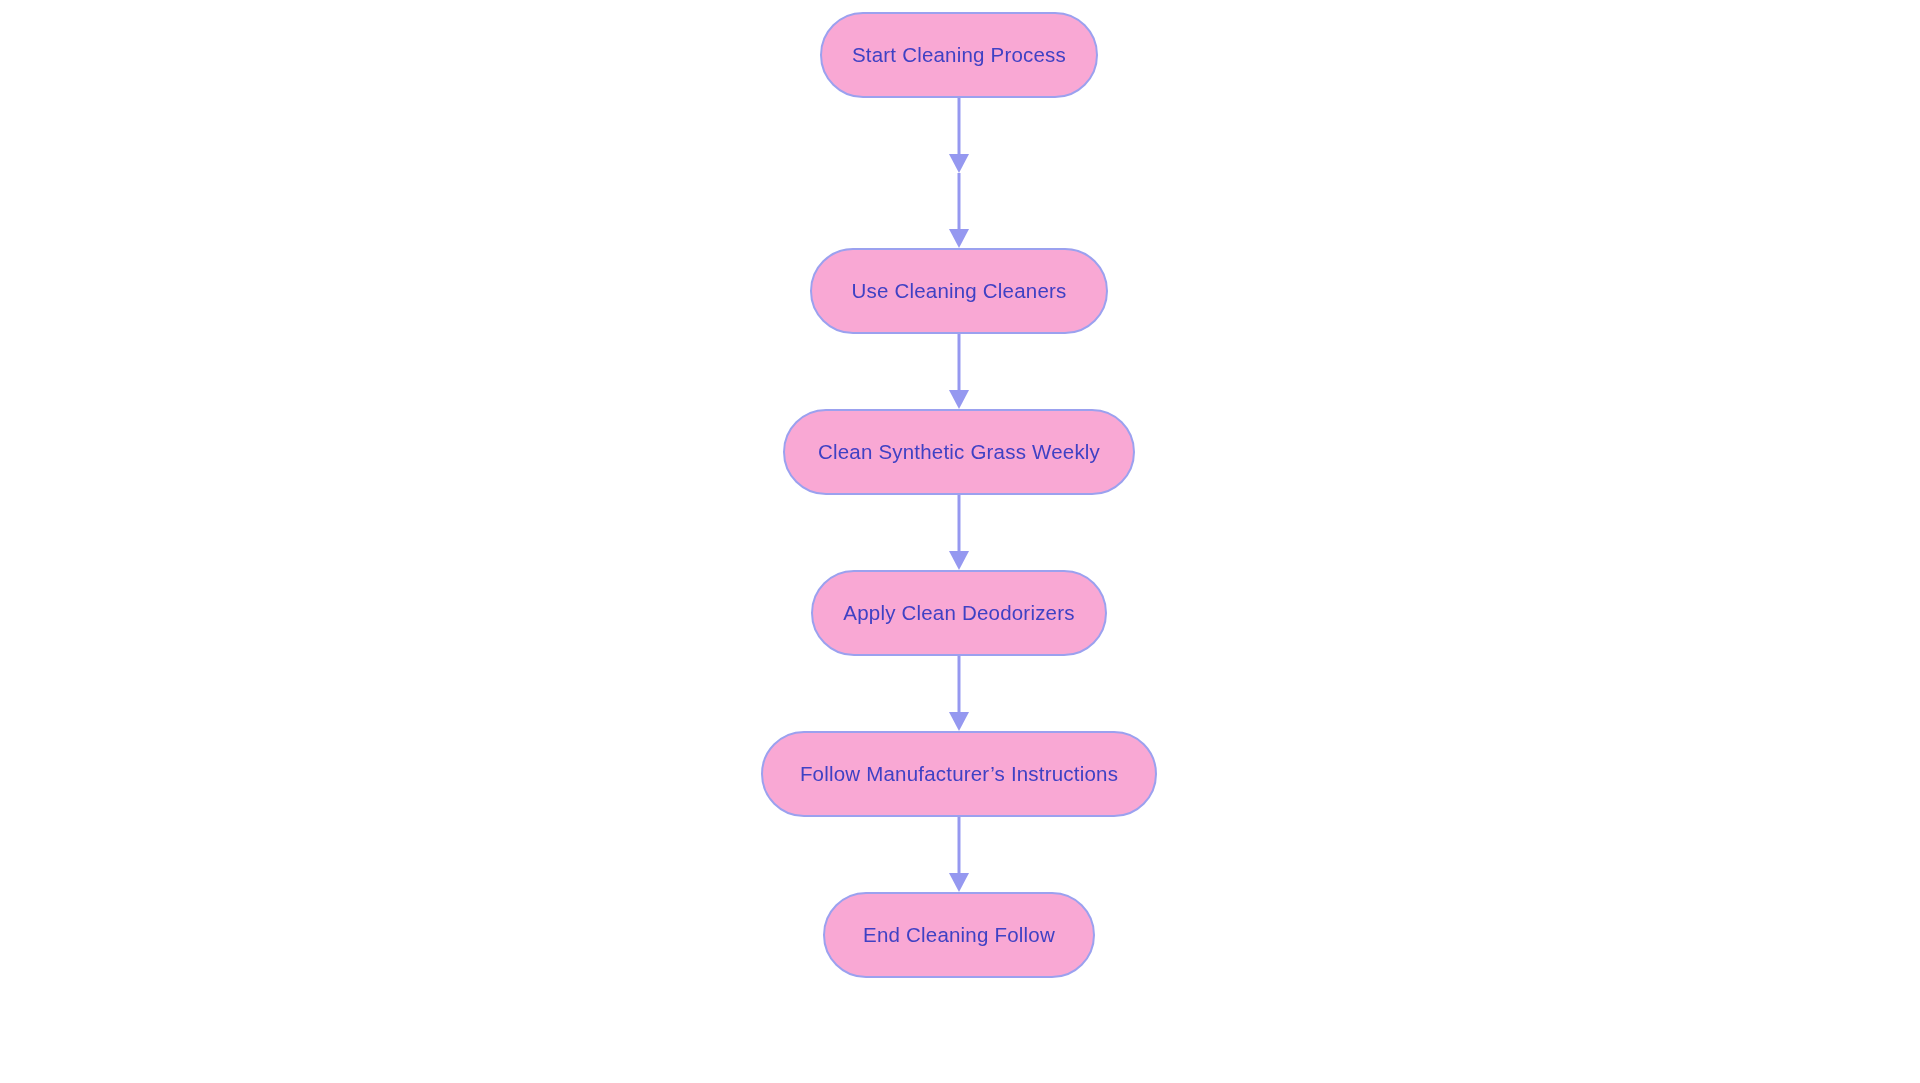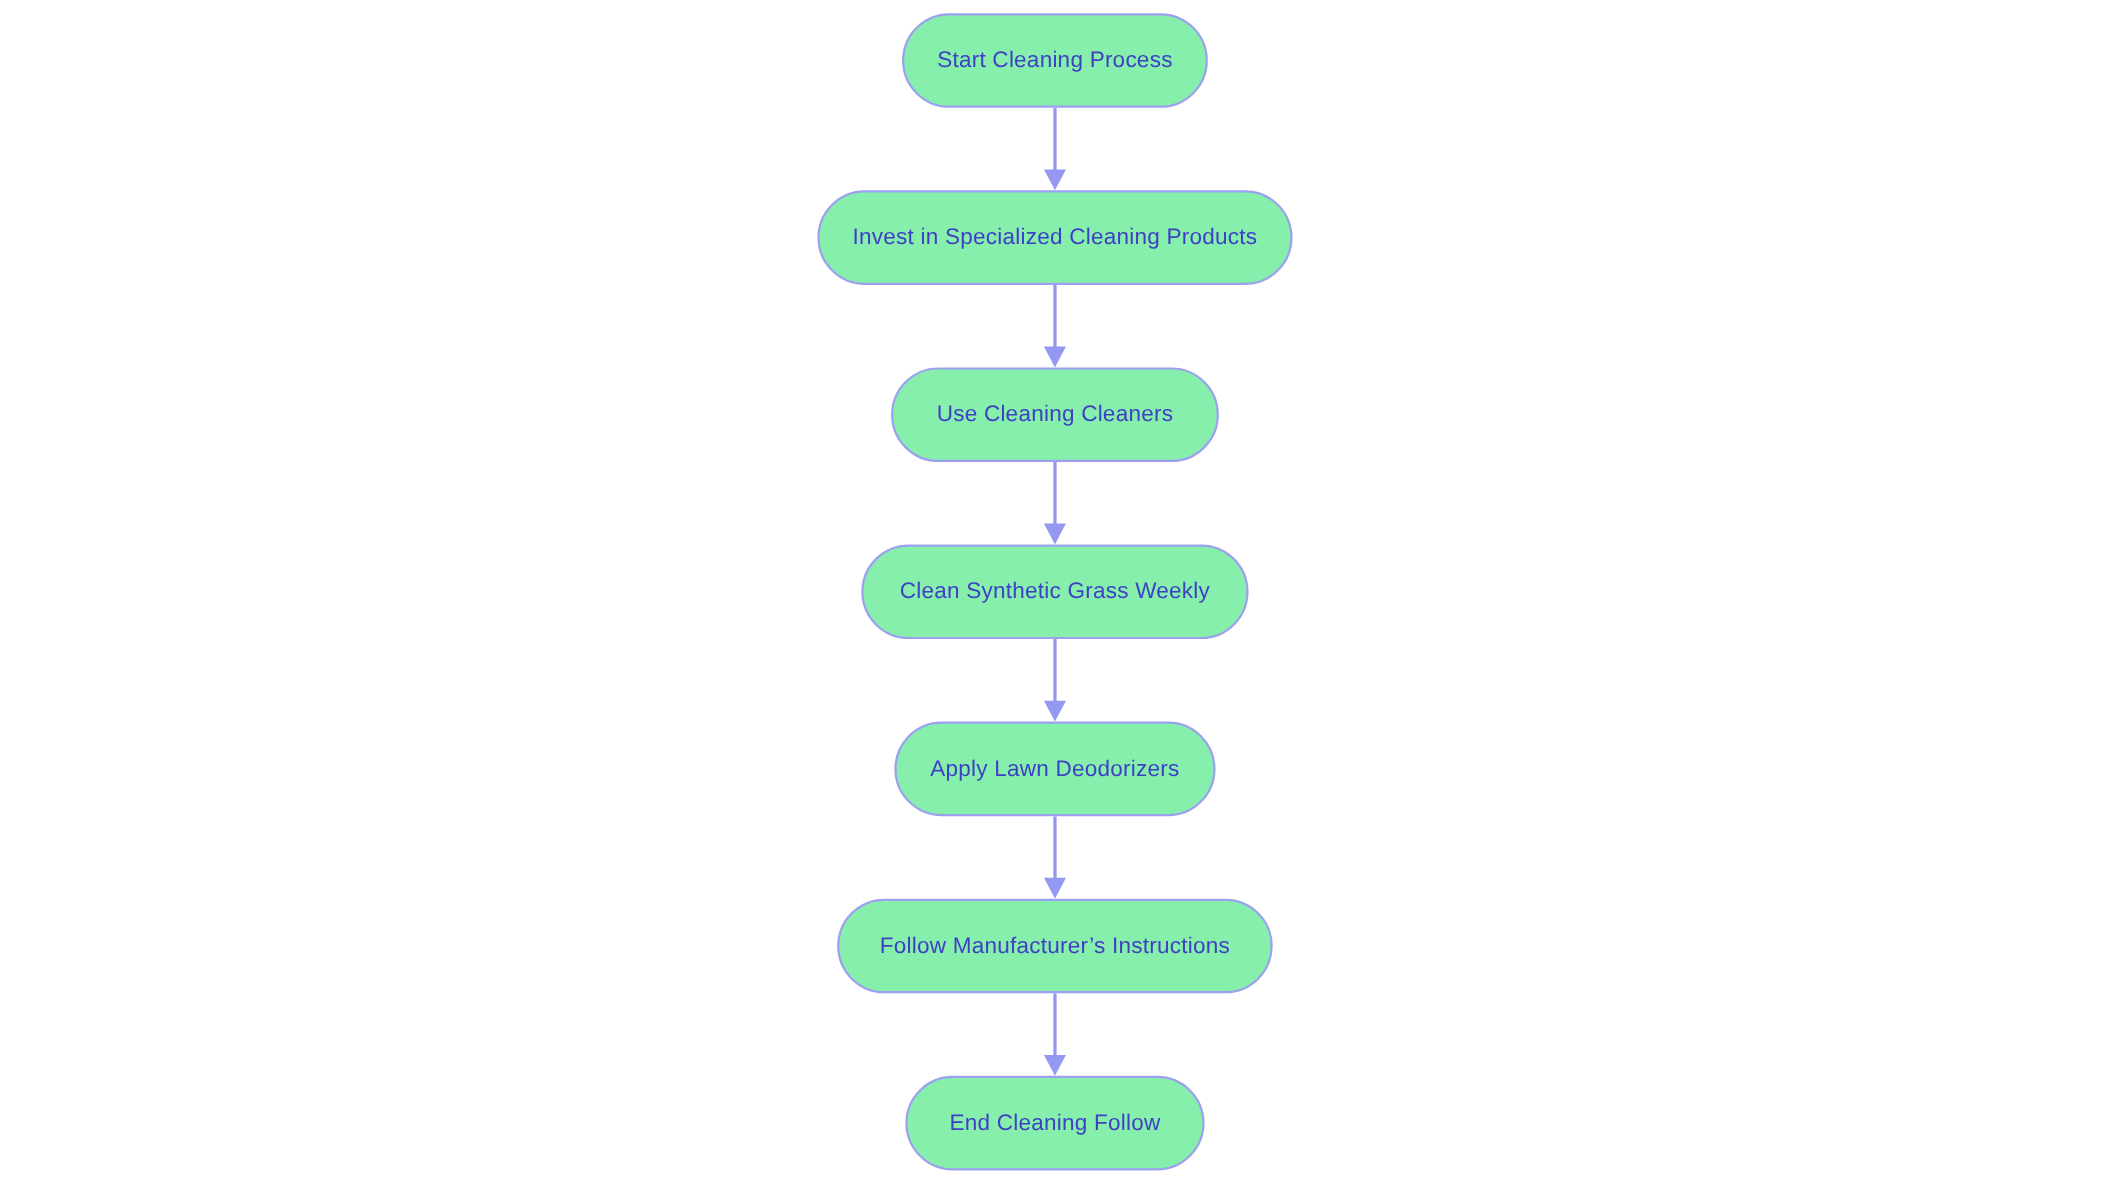--- a/index.html
+++ b/index.html
@@ -15,21 +15,21 @@
     top: 12px;
     left: 959px;
     transform: translateX(-50%);
     display: flex;
     flex-direction: column;
     align-items: center;
   }
   .node {
     min-height: 86px;
     border-radius: 43px;
-    background: #86efac;
+    background: #f9a8d4;
     border: 2px solid #9ba1ef;
     display: flex;
     align-items: center;
     justify-content: center;
     padding: 0 30px;
     white-space: nowrap;
     font-size: 20.5px;
     letter-spacing: 0.2px;
     color: #3f41c4;
   }
@@ -49,23 +49,20 @@
 
   <div class="node n1">
     <span>Start Cleaning Process</span>
   </div>
 
   <svg class="connector" width="24" height="75" viewBox="0 0 24 75">
     <line x1="12" y1="0" x2="12" y2="58" stroke="#9598f0" stroke-width="3"></line>
     <path d="M2 56 L22 56 L12 75 Z" fill="#9598f0"></path>
   </svg>
 
-  <div class="node n2">
-    <span>Invest in Specialized Cleaning Products</span>
-  </div>
 
   <svg class="connector" width="24" height="75" viewBox="0 0 24 75">
     <line x1="12" y1="0" x2="12" y2="58" stroke="#9598f0" stroke-width="3"></line>
     <path d="M2 56 L22 56 L12 75 Z" fill="#9598f0"></path>
   </svg>
 
   <div class="node n3">
     <span>Use Cleaning Cleaners</span>
   </div>
 
@@ -77,21 +74,21 @@
   <div class="node n4">
     <span>Clean Synthetic Grass Weekly</span>
   </div>
 
   <svg class="connector" width="24" height="75" viewBox="0 0 24 75">
     <line x1="12" y1="0" x2="12" y2="58" stroke="#9598f0" stroke-width="3"></line>
     <path d="M2 56 L22 56 L12 75 Z" fill="#9598f0"></path>
   </svg>
 
   <div class="node n5">
-    <span>Apply Lawn Deodorizers</span>
+    <span>Apply Clean Deodorizers</span>
   </div>
 
   <svg class="connector" width="24" height="75" viewBox="0 0 24 75">
     <line x1="12" y1="0" x2="12" y2="58" stroke="#9598f0" stroke-width="3"></line>
     <path d="M2 56 L22 56 L12 75 Z" fill="#9598f0"></path>
   </svg>
 
   <div class="node n6">
     <span>Follow Manufacturer’s Instructions</span>
   </div>

